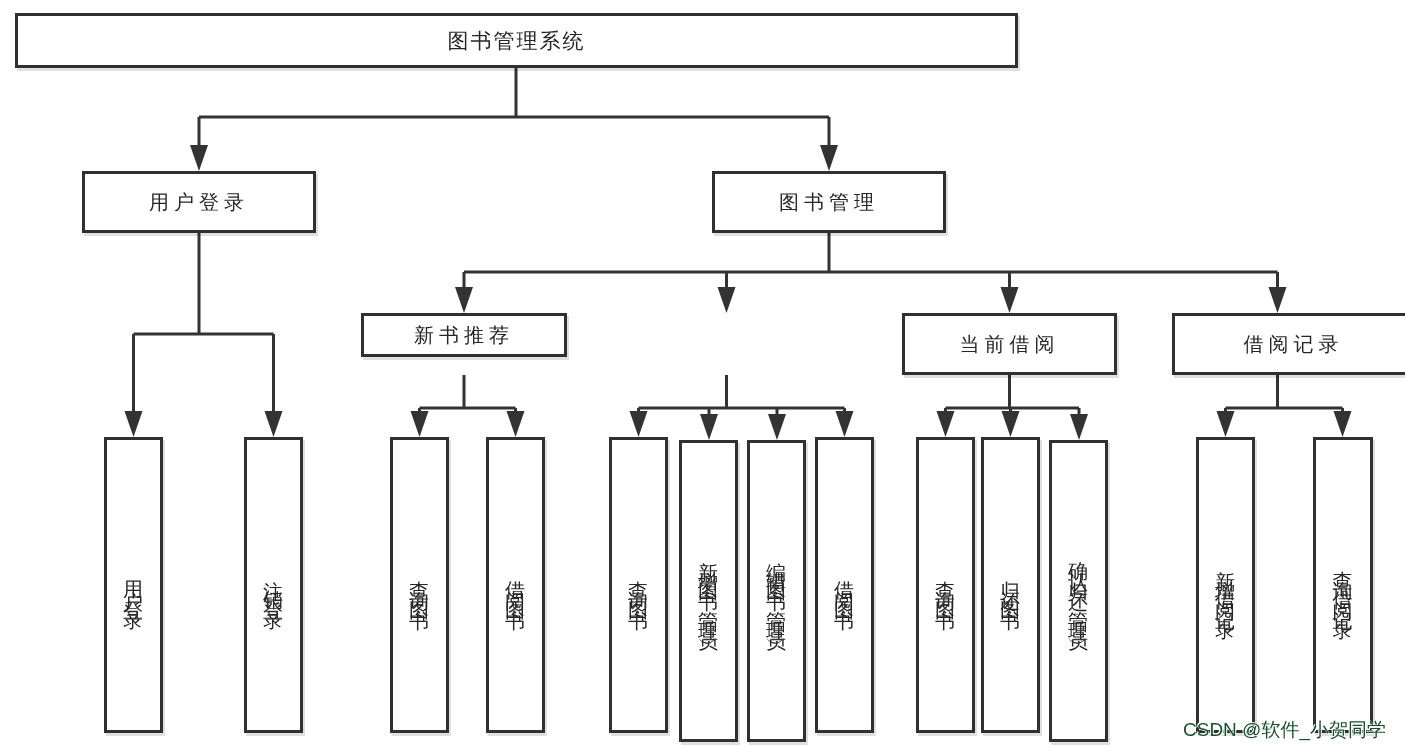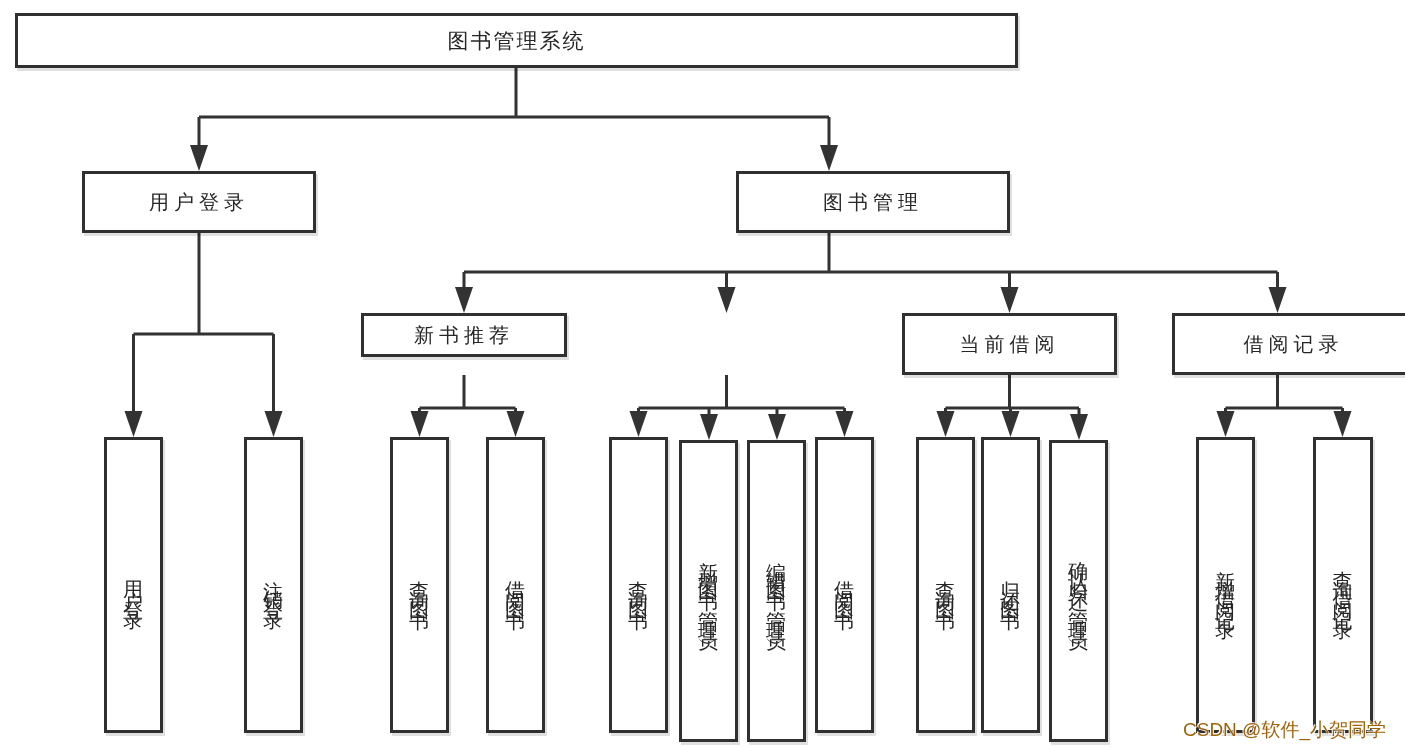--- a/index.html
+++ b/index.html
@@ -38,21 +38,21 @@
     font-size:20px;
     letter-spacing:10px;
     line-height:1;
     white-space:nowrap;
   }
   .watermark {
     position:absolute;
     left:1183px; top:717px;
     width:220px;
     font-size:19px;
-    color:#a16207;
+    color:#14532d;
     text-shadow:1px 1px 0 #ffffff, -1px -1px 0 #ffffff;
     white-space:nowrap;
     z-index:5;
   }
 </style>
 </head>
 <body>
 
 <div class="canvas">
 
@@ -101,21 +101,21 @@
       M1333.5 411 L1351.5 411 L1342.5 437 Z"></path>
   </svg>
 
   <div class="box root-box" style="left:15px; top:13px; width:1003px; height:55px;">
     <span class="hlabel">图书管理系统</span>
   </div>
 
   <div class="box" style="left:82px; top:171px; width:234px; height:62px;">
     <span class="hlabel">用户登录</span>
   </div>
-  <div class="box" style="left:712px; top:171px; width:274px; height:62px;margin-left:24px;">
+  <div class="box" style="left:712px; top:171px; width:234px; height:62px;">
     <span class="hlabel">图书管理</span>
   </div>
 
   <div class="box" style="left:361px; top:313px; width:206px; height:44px;">
     <span class="hlabel">新书推荐</span>
   </div>
   <div class="box" style="left:902px; top:313px; width:215px; height:62px;">
     <span class="hlabel">当前借阅</span>
   </div>
   <div class="box" style="left:1172px; top:313px; width:243px; height:62px;">

